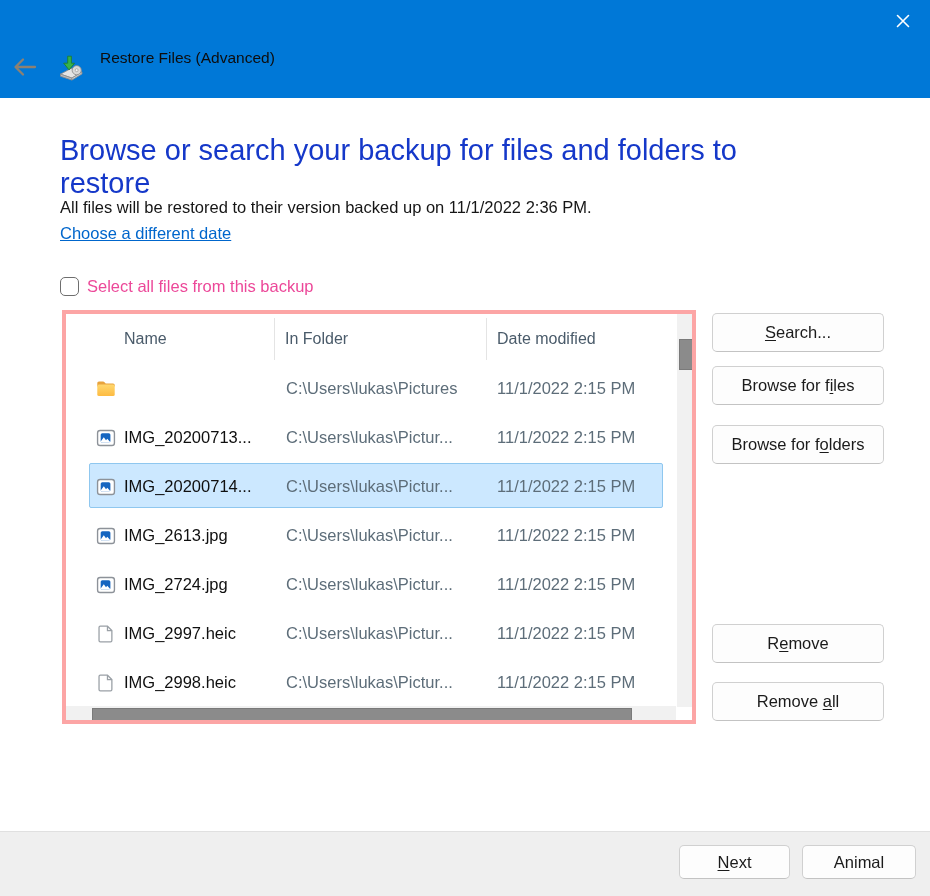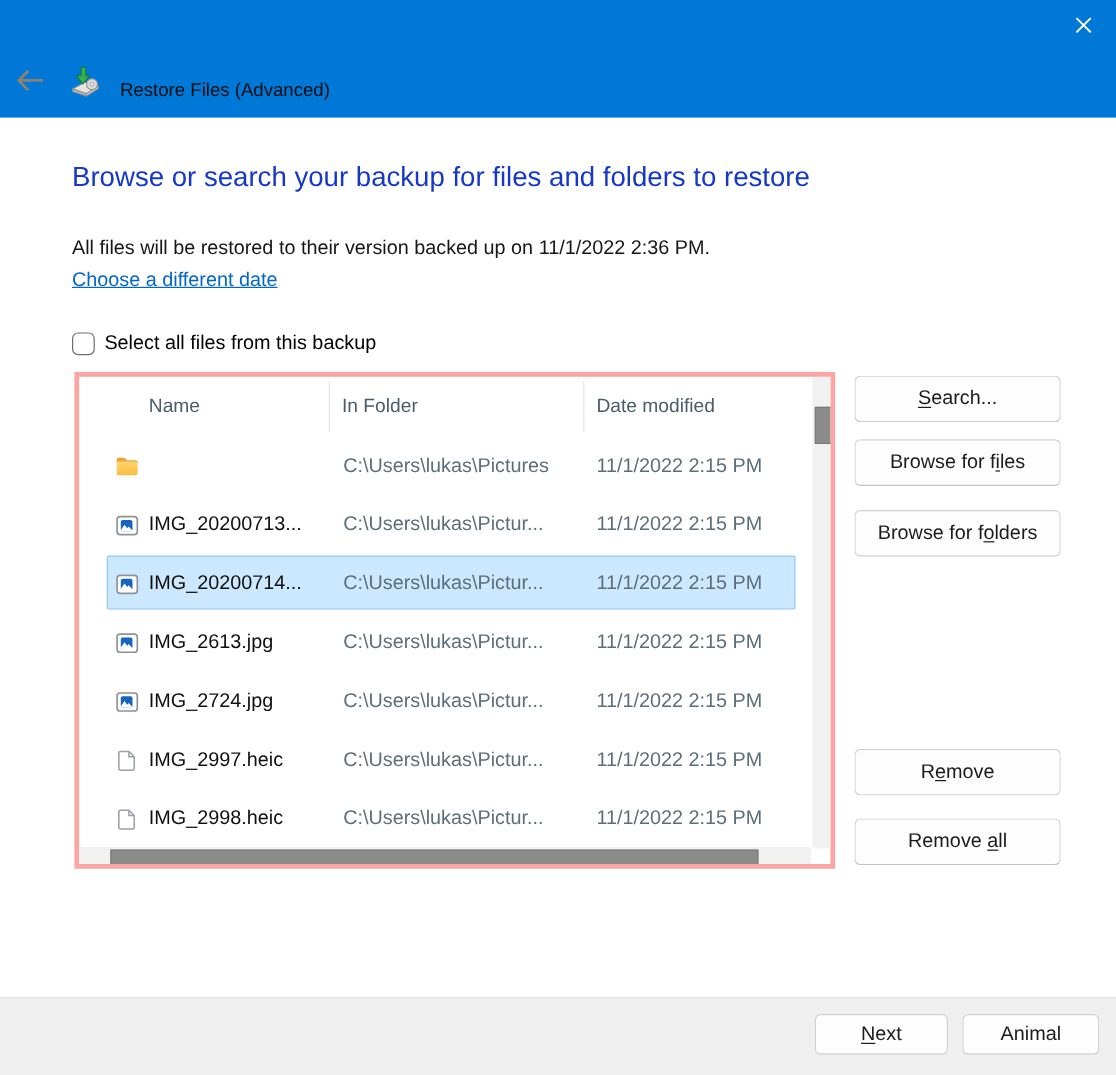--- a/index.html
+++ b/index.html
@@ -4,29 +4,29 @@
 <style>
   html,body{margin:0;padding:0;background:#fff;}
   body{width:930px;height:896px;font-family:"Liberation Sans",sans-serif;-webkit-font-smoothing:antialiased;}
   .window{position:relative;width:930px;height:896px;background:#fff;overflow:hidden;}
 
   
   .titlebar{position:absolute;left:0;top:0;width:930px;height:98px;background:var(--titlebar-bg,#0078d7);}
   .close-btn{position:absolute;right:12px;top:8px;width:30px;height:28px;display:flex;align-items:center;justify-content:center;cursor:pointer;background:transparent;border:none;padding:0;}
   .back-btn{position:absolute;left:10px;top:55px;width:28px;height:26px;display:flex;align-items:center;justify-content:center;cursor:pointer;background:transparent;border:none;padding:0;}
   .app-icon{position:absolute;left:57px;top:54px;width:28px;height:28px;}
-  .tb-title{position:absolute;left:100px;top:67px;font-size:15.5px;color:#0d0d0d;}
-
-  
-  .heading{position:absolute;left:60px;top:134px;width:760px;font-size:23px;font-weight:400;color:var(--heading,#1538c9);margin:0;}
+  .tb-title{position:absolute;left:100px;top:49px;font-size:15.5px;color:#0d0d0d;}
+
+  
+  .heading{position:absolute;left:60px;top:134px;width:760px;font-size:29px;font-weight:400;color:var(--heading,#1538c9);margin:0;}
   .info-text{position:absolute;left:60px;top:198px;font-size:16.5px;color:#161616;margin:0;}
   .date-link{position:absolute;left:60px;top:224px;font-size:16.5px;color:var(--link,#0066cc);text-decoration:underline;cursor:pointer;}
   .selall{position:absolute;left:60px;top:277px;display:flex;align-items:center;gap:8px;cursor:default;}
   .cbx{width:19px;height:19px;border:1px solid #6e6e6e;border-radius:5px;background:#fff;box-sizing:border-box;}
-  .selall-label{font-size:16.5px;color:#000000;}
+  .selall-label{font-size:16.5px;color:#ec4899;}
 
   
   .filelist{position:absolute;left:62px;top:310px;width:634px;height:414px;border:4px solid #fca5a5;background:#fff;box-sizing:border-box;overflow:hidden;}
   .fl-header{position:absolute;left:0;top:0;width:100%;height:50px;}
   .fl-header .hcell{position:absolute;top:0;line-height:50px;font-size:16px;color:#4a5b6a;cursor:default;}
   .h-name{left:58px;} .h-folder{left:219px;} .h-date{left:431px;}
   .hsep{position:absolute;top:4px;width:1px;height:42px;background:#e4e4e4;}
   .sep1{left:208px;} .sep2{left:420px;}
   .rows{position:absolute;left:0;top:50px;width:100%;}
   .row{position:relative;height:49px;}

